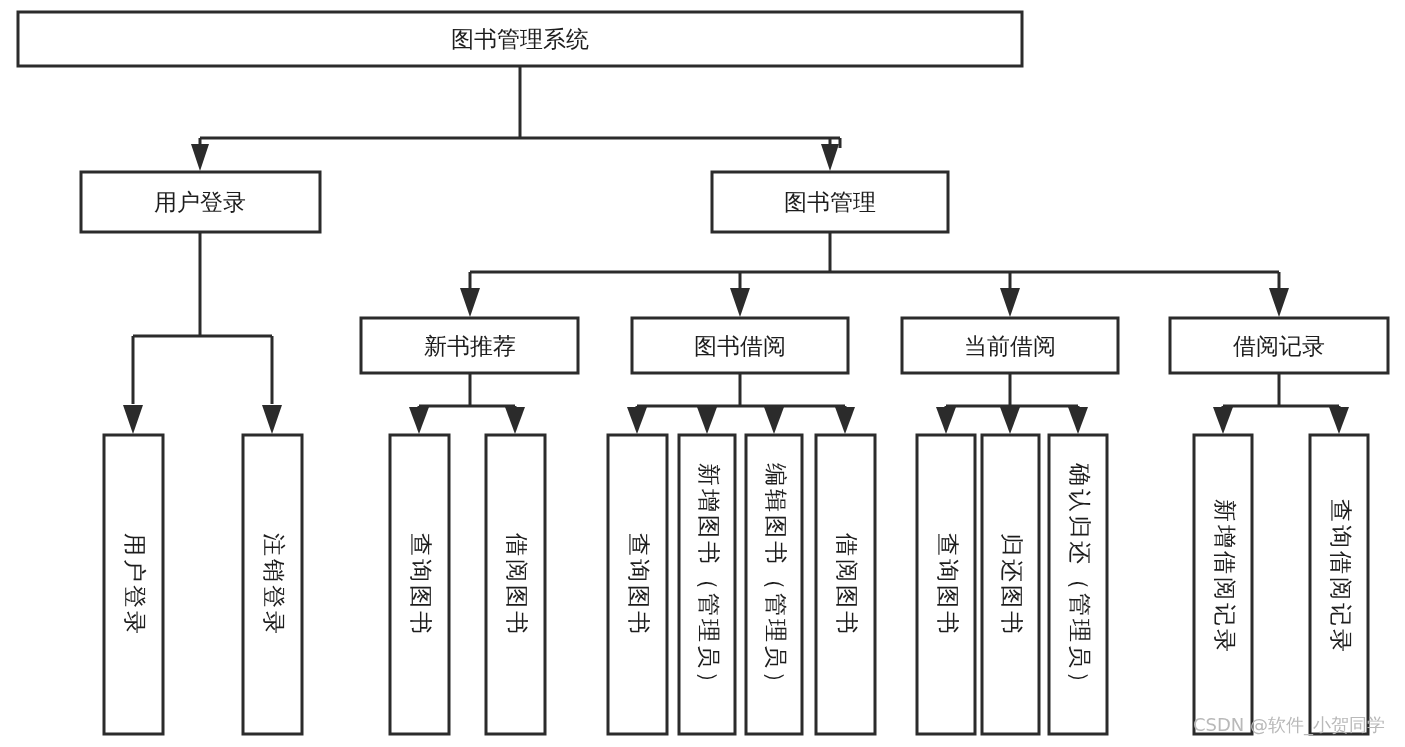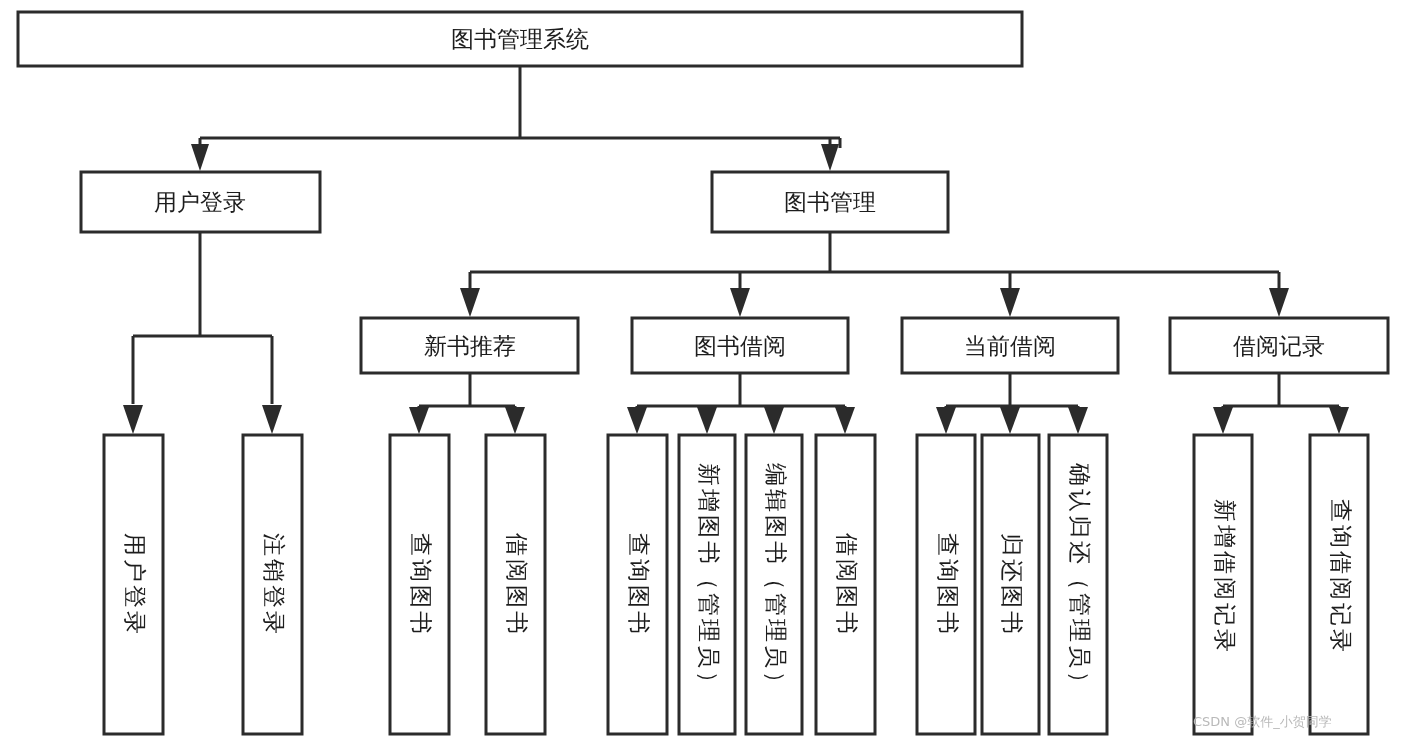--- a/index.html
+++ b/index.html
@@ -49,21 +49,21 @@
     font-family: "DejaVu Sans", "Liberation Sans", sans-serif;
     font-size: 23px;
     fill: #1d1d1d;
     text-anchor: middle;
     dominant-baseline: middle;
     letter-spacing: 3px;
   }
   .watermark {
     position: absolute;
     font-family: "DejaVu Sans", "Liberation Sans", sans-serif;
-    font-size: 13px;
+    font-size: 18px;
     color: #b9b9b9;
     white-space: nowrap;
     left: 1193px;
     top: 713px;
     user-select: none;
   }
 </style>
 </head>
 <body>
 

